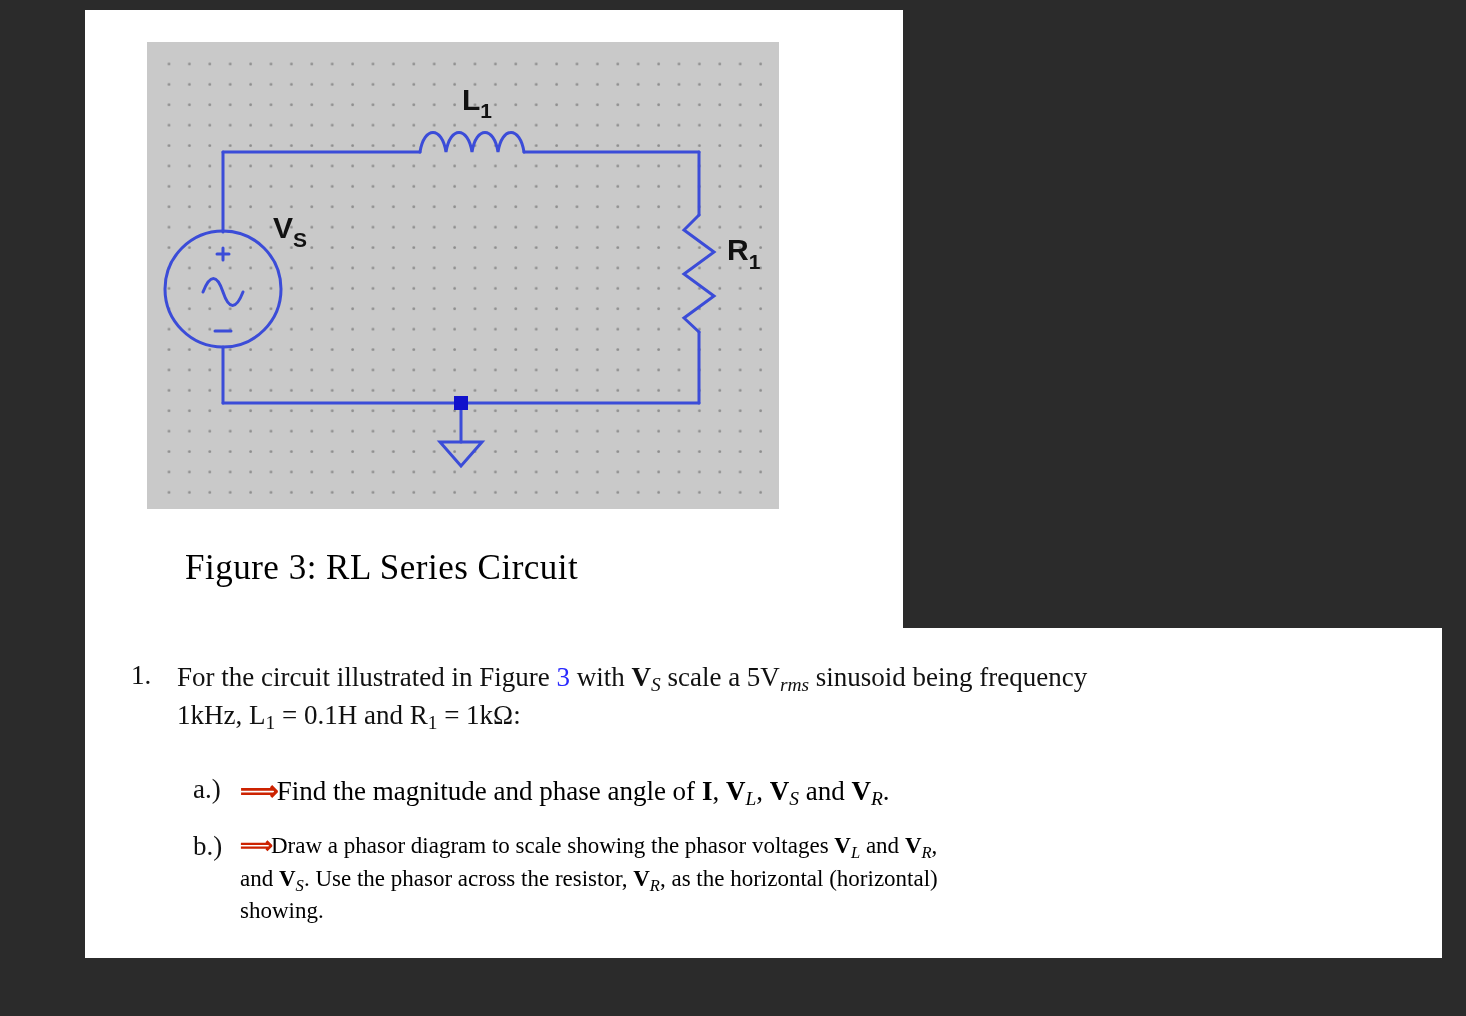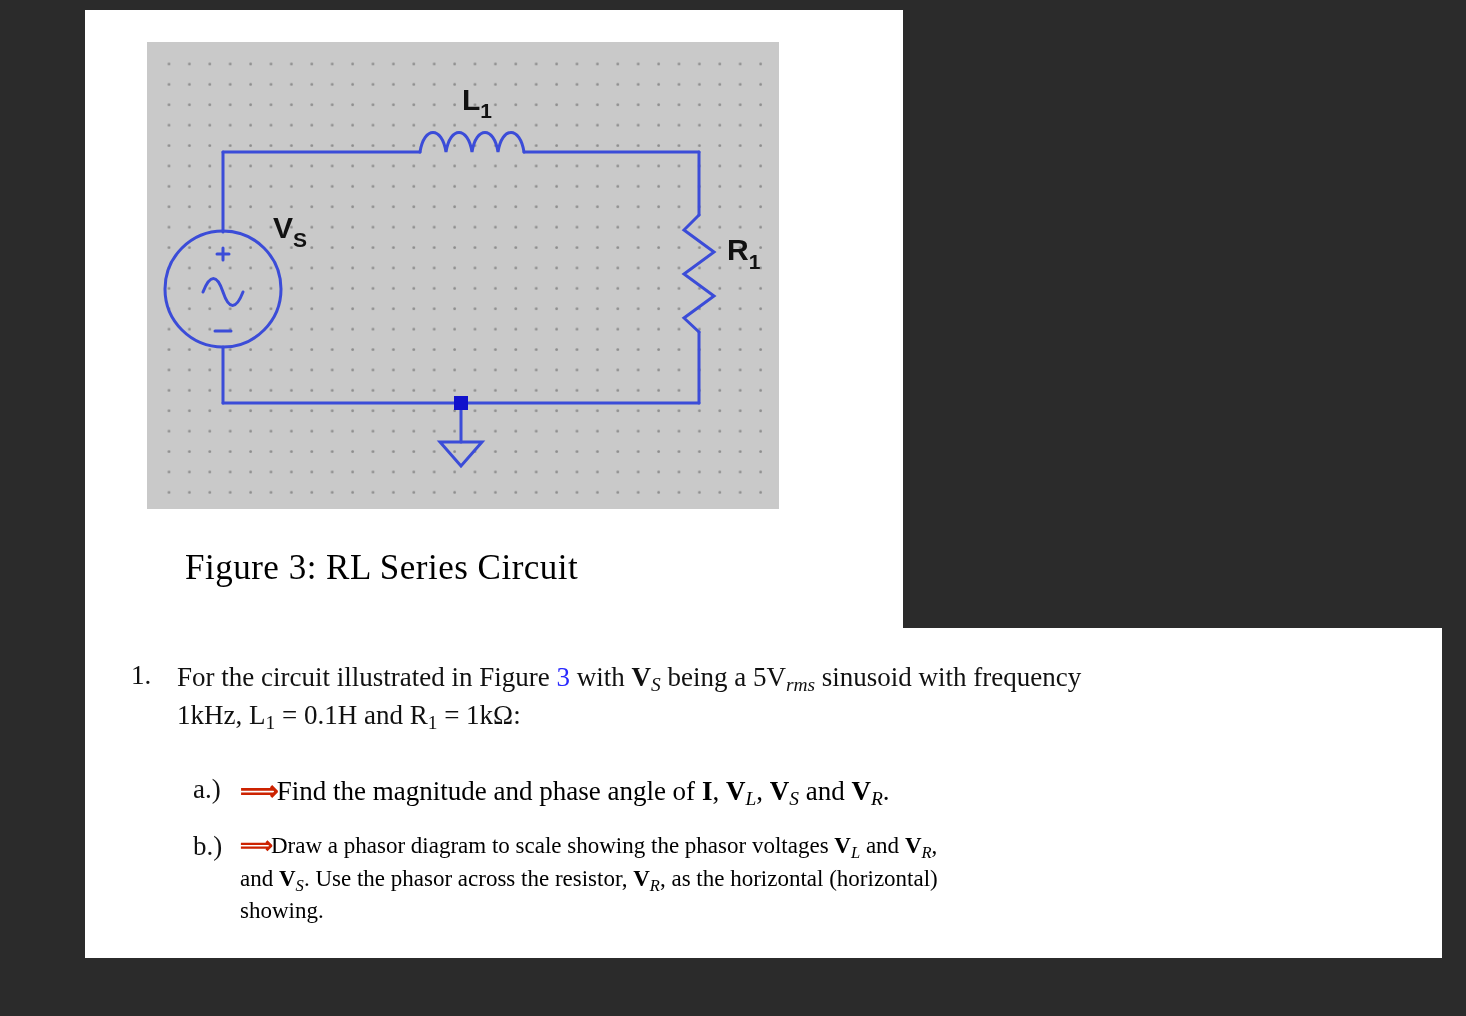--- a/index.html
+++ b/index.html
@@ -191,21 +191,21 @@
     <div id="figure-caption">Figure 3: RL Series Circuit</div>
 
     <div id="ghost-line">the circuit illustrated in Figure 3 with</div>
   </div>
 
   <div id="text-panel">
 
     <div class="prob-row" id="prob-number">1.</div>
 
     <div id="prob-body">
-      <span>For the circuit illustrated in Figure </span><span class="blue-ref">3</span><span> with </span><span class="bf">V</span><span class="sub">S</span><span> being a 5V</span><span class="sub ital">rms</span><span> sinusoid with frequency</span><br>
+      <span>For the circuit illustrated in Figure </span><span class="blue-ref">3</span><span> with </span><span class="bf">V</span><span class="sub">S</span><span> scale a 5V</span><span class="sub ital">rms</span><span> sinusoid being frequency</span><br>
       <span>1kHz, L</span><span class="subn">1</span><span> = 0.1H and R</span><span class="subn">1</span><span> = 1kΩ:</span>
     </div>
 
     <div class="prob-row" id="item-a-label">a.)</div>
     <div id="item-a-body">
       <span class="arrow">⟹</span><span>Find the magnitude and phase angle of </span><span class="bf">I</span><span>, </span><span class="bf">V</span><span class="sub">L</span><span>, </span><span class="bf">V</span><span class="sub">S</span><span> and </span><span class="bf">V</span><span class="sub">R</span><span>.</span>
     </div>
 
     <div class="prob-row" id="item-b-label">b.)</div>
     <div id="item-b-body">

